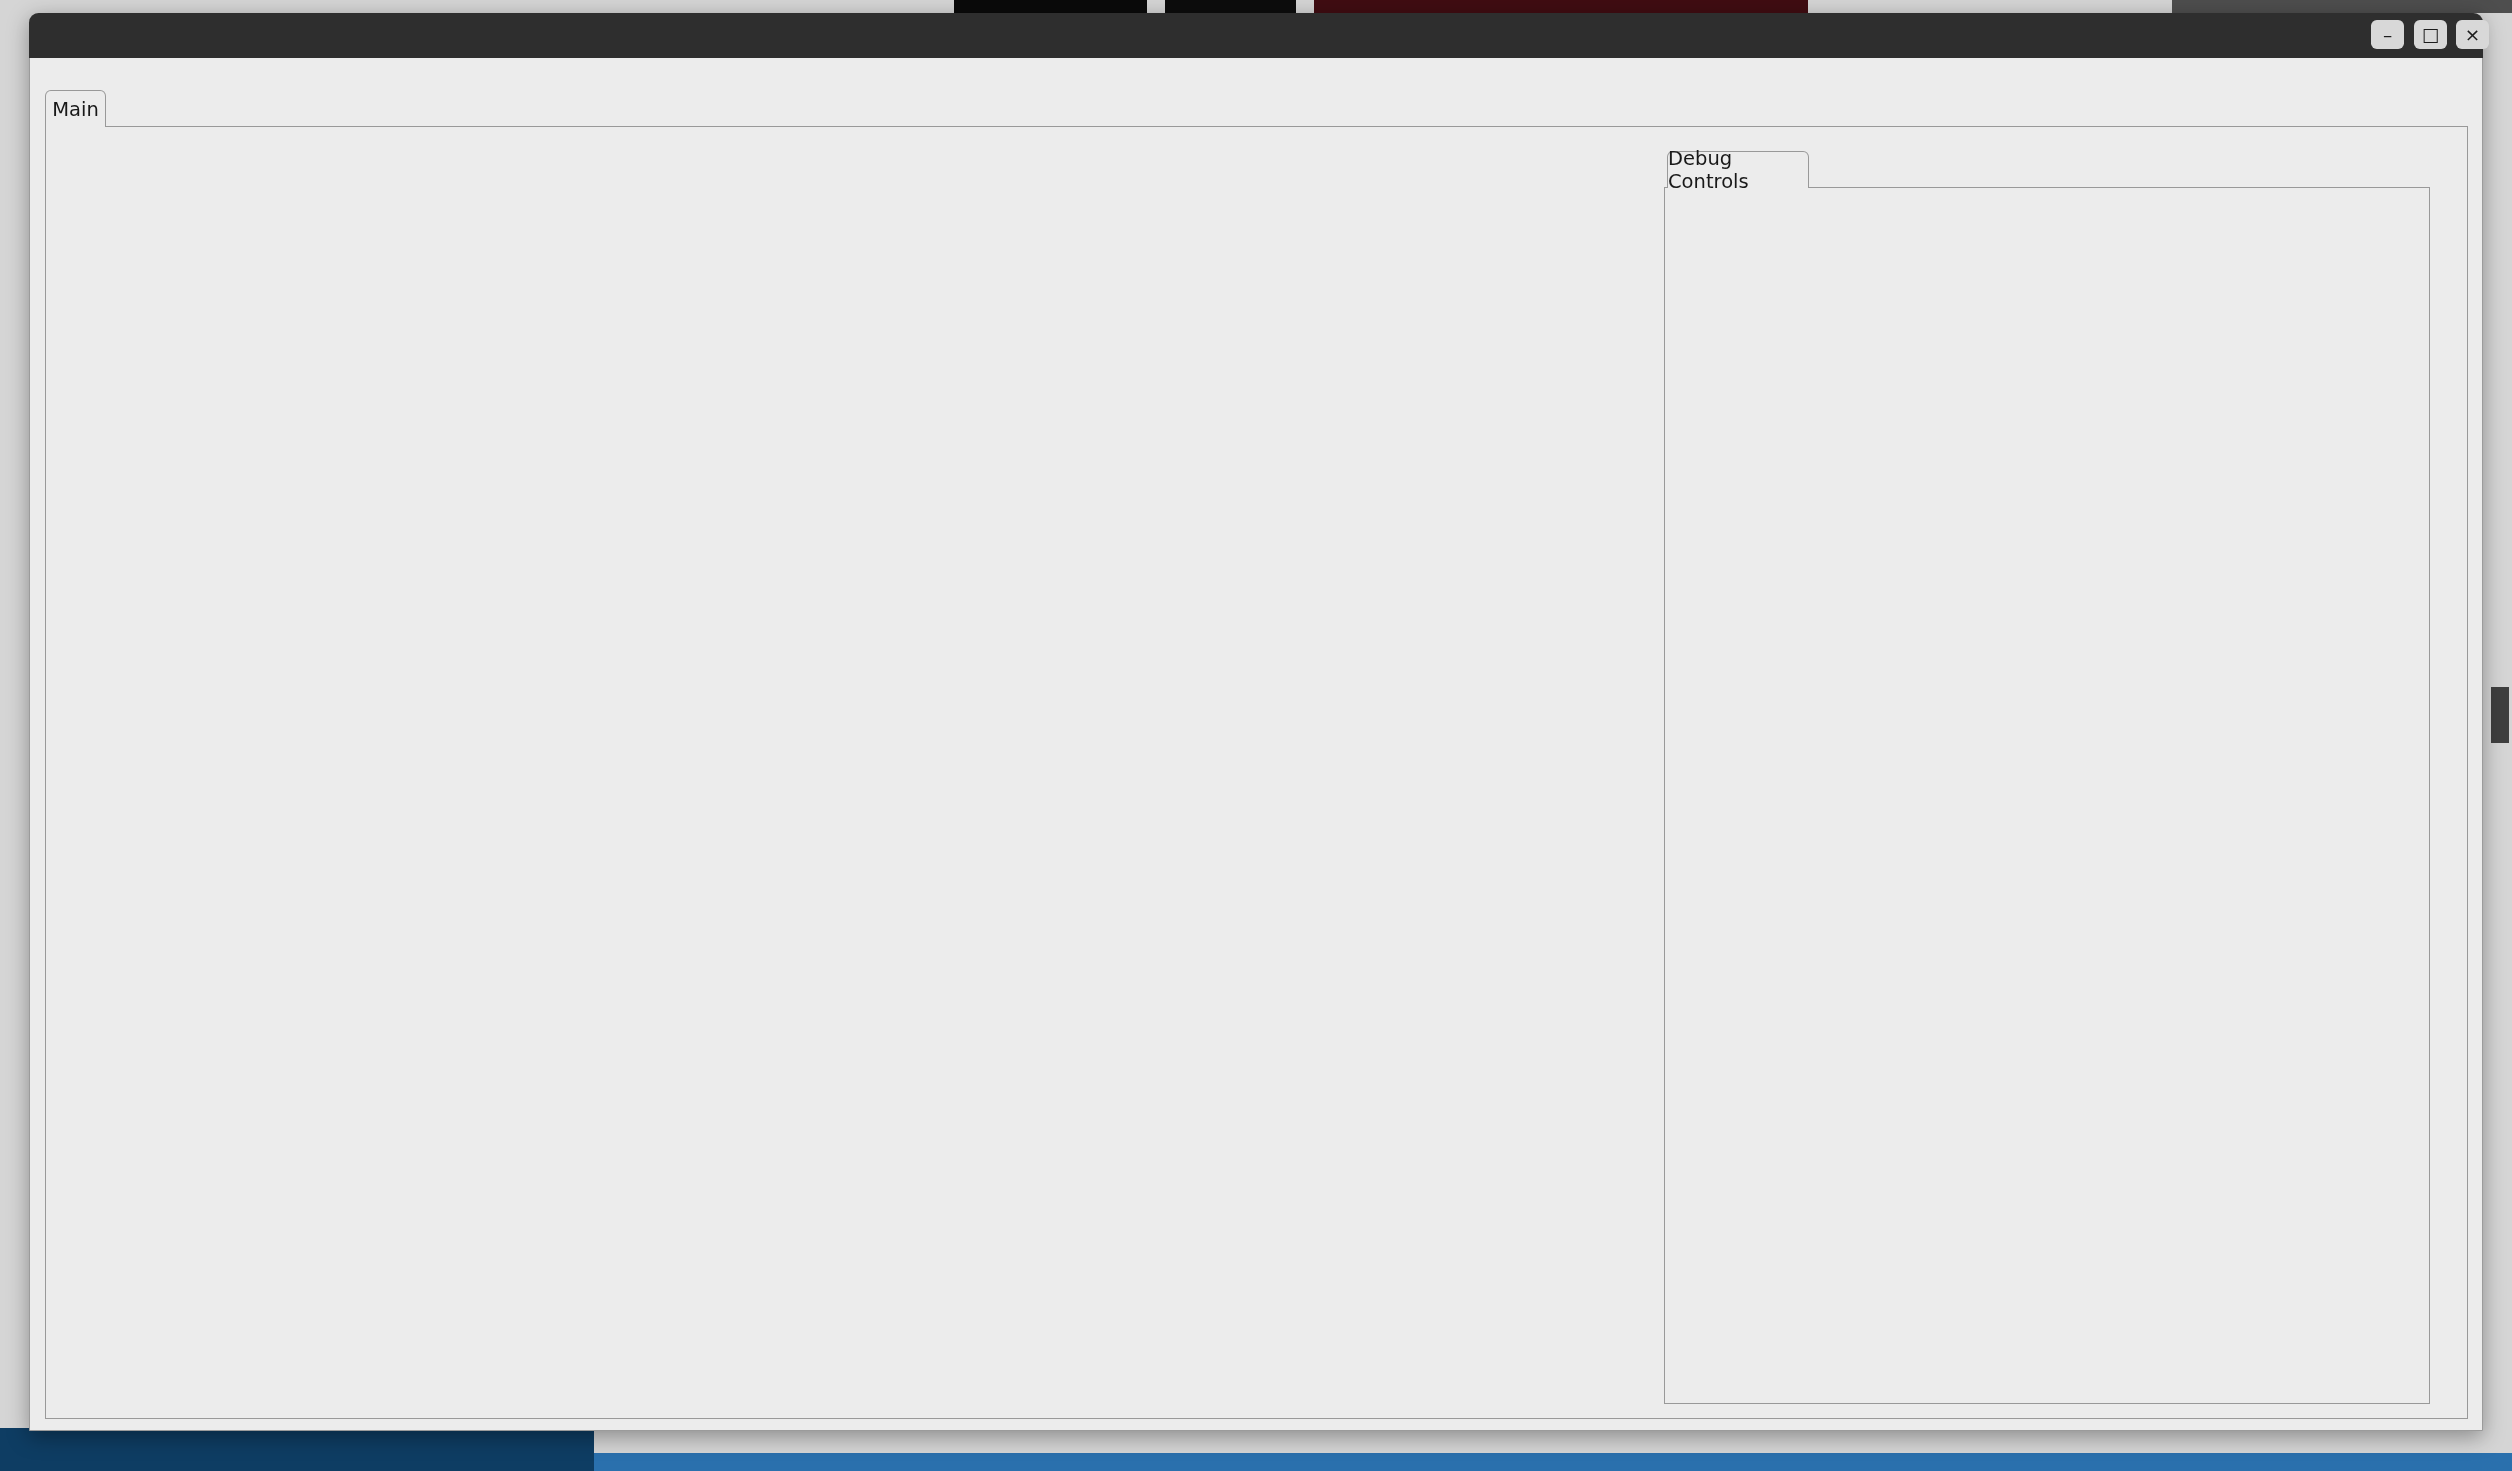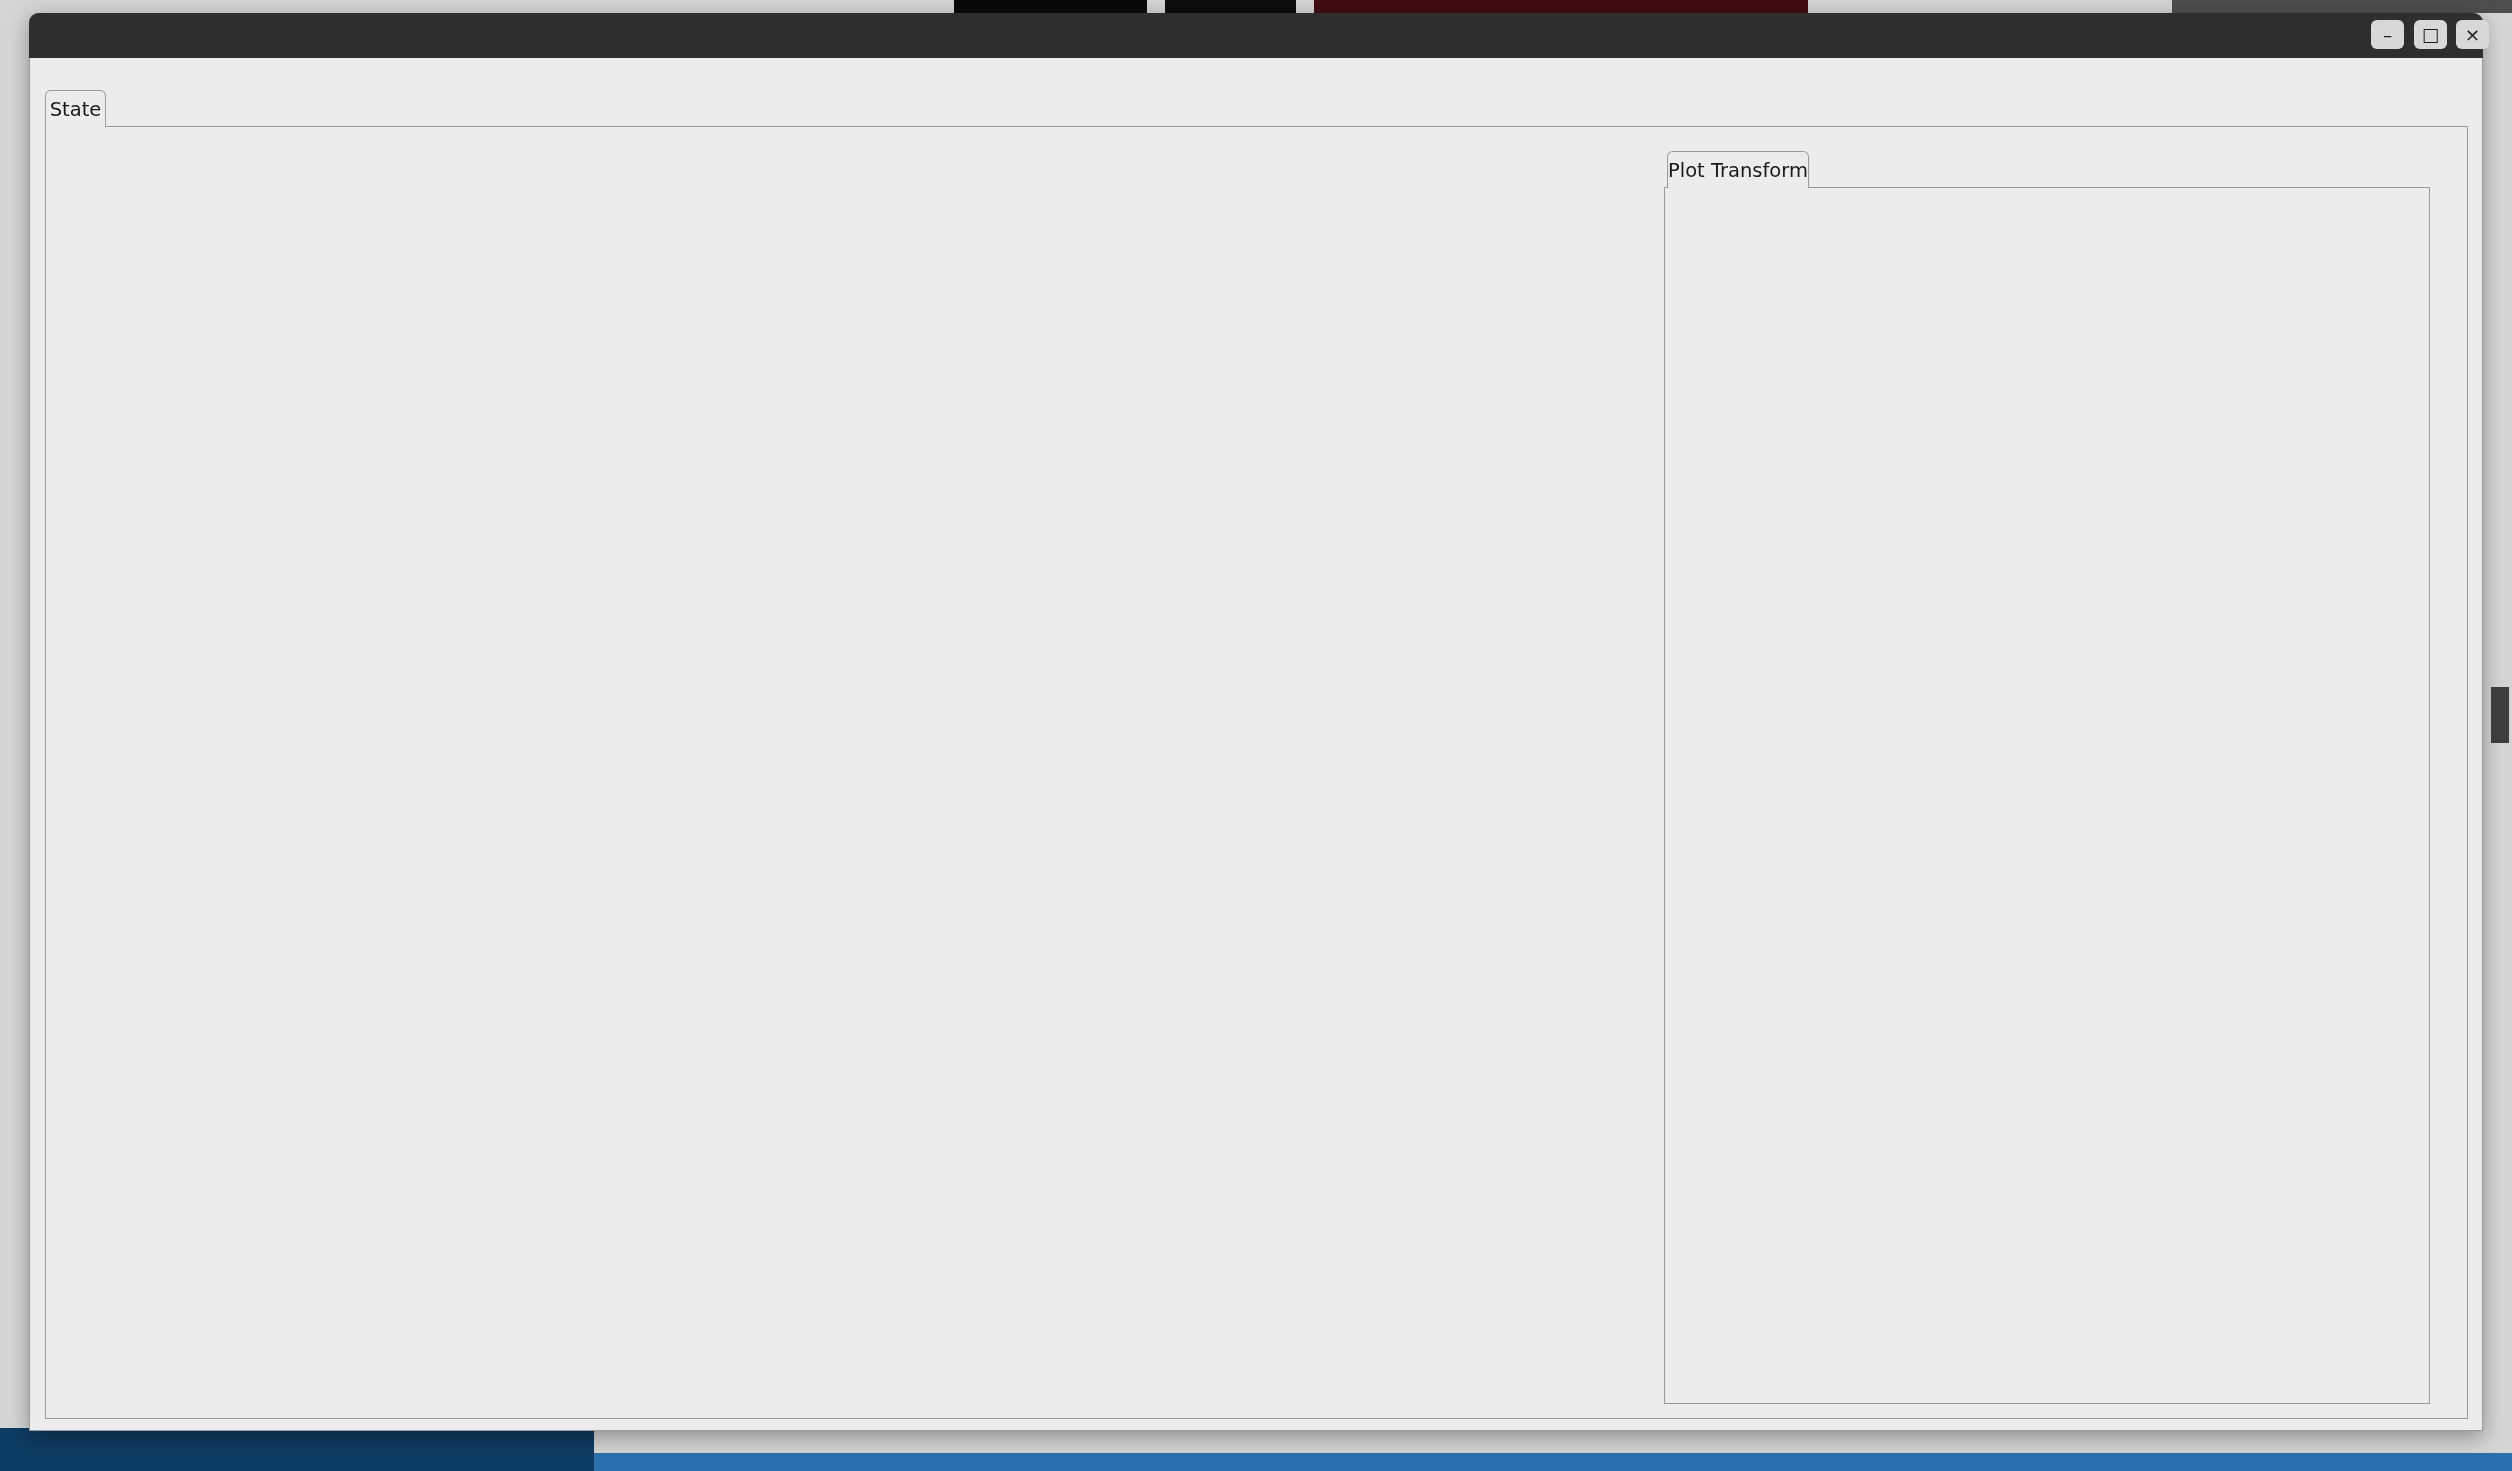--- a/index.html
+++ b/index.html
@@ -151,21 +151,21 @@
 <div class="abs" style="left:0;top:1453px;width:2512px;height:18.5px;background:#2a70ad;"></div>
 <div class="abs" style="left:0;top:1428px;width:594px;height:43px;background:#0e3d63;"></div>
 <div class="abs" style="left:2491px;top:687px;width:17.5px;height:56px;background:#3f3f3f;"></div>
 
 <div class="window"></div>
 <div class="titlebar"></div>
 <div class="winbtn" style="left:2371px;">–</div>
 <div class="winbtn" style="left:2414px;">□</div>
 <div class="winbtn" style="left:2456px;">×</div>
 
-<div class="tab-active" style="left:45px;top:90px;width:61px;height:37px;">State</div>
+<div class="tab-active" style="left:45px;top:90px;width:61px;height:37px;">Main</div>
 <div class="pane" style="left:45px;top:126px;width:2423px;height:1293px;"></div>
 
 <div class="lbl" style="left:64px;top:153px;">Data Source</div>
 <div class="combo" style="left:330px;top:149px;width:254px;height:30px;">
     <span>Tiled: http://localhost:80</span>
   </div>
 <div class="btn" style="left:64px;top:189px;width:255px;height:29px;">New Data Source</div>
 <div class="btn" style="left:330px;top:189px;width:254px;height:29px;">Remove Data Source</div>
 
 <div class="lbl" style="left:96px;top:259px;">From</div>
@@ -463,21 +463,21 @@
       </div>
   </div>
 </div>
 
 <div class="lbl" style="left:642px;top:1352px;">sgm_en:  (390.006)</div>
 <div class="slider">
   <div class="groove"></div>
   <div class="handle"></div>
 </div>
 
-<div class="tab-active" style="left:1667px;top:151px;width:142px;height:37px;">Plot Transform</div>
+<div class="tab-active" style="left:1667px;top:151px;width:142px;height:37px;">Debug Controls</div>
 <div class="tab-inactive" style="left:1809px;top:155px;width:115px;height:33px;">Metadata</div>
 <div class="pane" style="left:1664px;top:187px;width:766px;height:1217px;"></div>
 
 <div class="lbl" style="left:1684px;top:197px;">Auto Add</div>
 <div class="checkbox checked" style="left:1868px;top:198px;"></div>
 <div class="lbl" style="left:2065px;top:197px;">Dynamic Update</div>
 <div class="checkbox checked" style="left:2250px;top:198px;"></div>
 
 <div class="lbl" style="left:1684px;top:226px;">Retain Selection</div>
 <div class="checkbox" style="left:2060px;top:227px;"></div>

